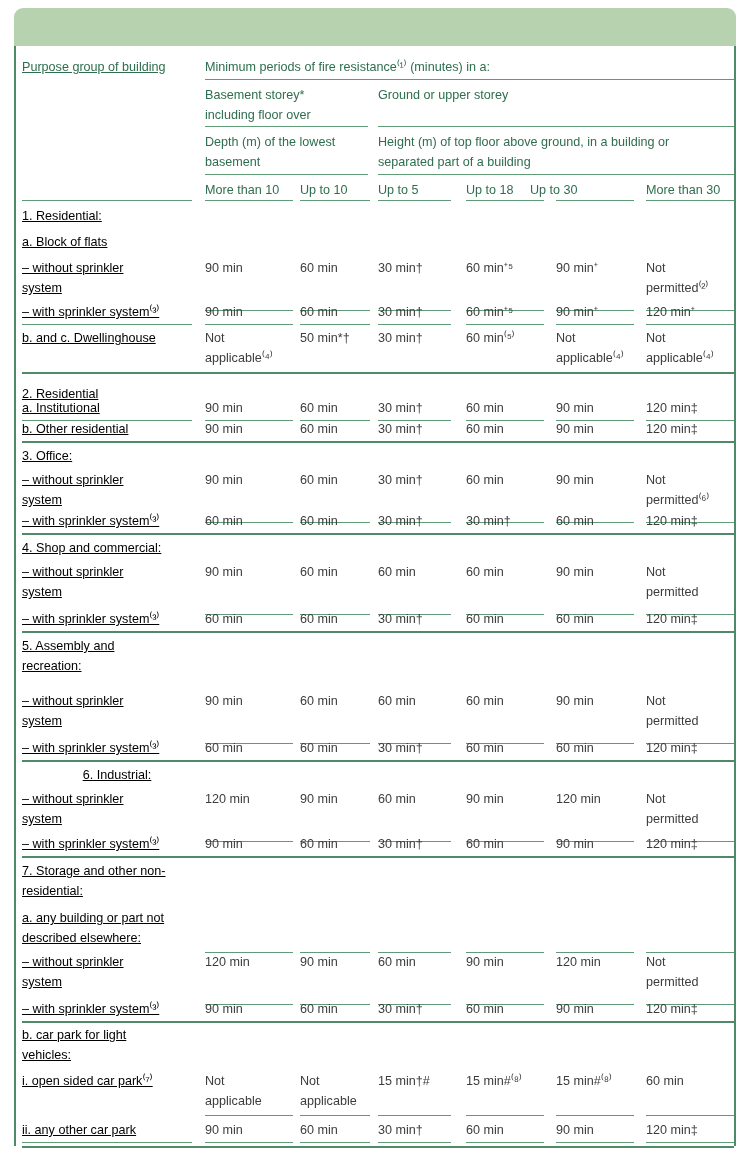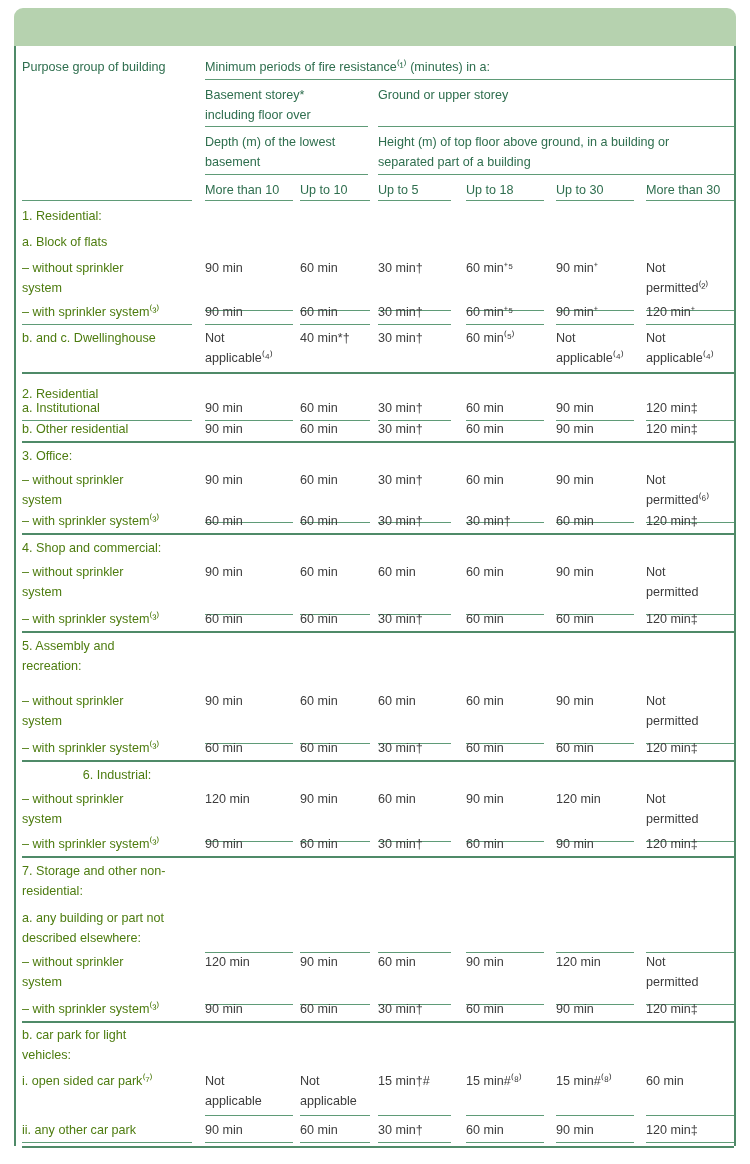--- a/index.html
+++ b/index.html
@@ -75,21 +75,22 @@
     position: absolute;
     box-sizing: border-box;
     font-size: 12.6px;
     line-height: 20px;
     white-space: pre-line;
   }
   .hd {
     color: #2e6e4e;
   }
   .rowlbl {
-    color: #4d7c0f;
+    color: #000000;
+    text-decoration: underline;
   }
   .val {
     color: #3c3c3c;
   }
   .hline {
     position: absolute;
     height: 1.3px;
     background: #5f9b77;
   }
   .hline.thick { height: 1.6px; background: #4f8a68; }
@@ -98,21 +99,21 @@
 <body>
 
 <div class="table-frame">
 
   <div class="title-band"></div>
 
   <div class="rule-left"></div>
   <div class="rule-right"></div>
 
   <div class="grid" id="grid">
-      <div class="cell hd" style="left: 22px; top: 57px; width: 185px;">Purpose group of building</div>
+      <div class="cell hd" style="left: 22px; top: 57px; width: 185px; text-decoration: underline;">Purpose group of building</div>
       <div class="cell hd" style="left: 205px; top: 57px; width: 525px;">Minimum periods of fire resistance⁽¹⁾ (minutes) in a:</div>
       <div class="hline" style="left: 205px; top: 79px; width: 529px;"></div>
       <div class="cell hd" style="left: 205px; top: 85px; width: 170px;">Basement storey*
 including floor over</div>
       <div class="cell hd" style="left: 378px; top: 85px; width: 350px;">Ground or upper storey</div>
       <div class="hline" style="left: 205px; top: 126px; width: 163px;"></div>
       <div class="hline" style="left: 378px; top: 126px; width: 356px;"></div>
       <div class="cell hd" style="left: 378px; top: 132px; width: 355px;">Height (m) of top floor above ground, in a building or
 separated part of a building</div>
       <div class="cell hd" style="left: 205px; top: 132px; width: 175px;">Depth (m) of the lowest
@@ -120,21 +121,21 @@
       <div class="hline" style="left: 205px; top: 174px; width: 163px;"></div>
       <div class="hline" style="left: 378px; top: 174px; width: 356px;"></div>
       <div class="cell hd" style="left: 205px; top: 180px; width: 100px;">More than 10</div>
       <div class="hline" style="left: 205px; top: 200px; width: 88px;"></div>
       <div class="cell hd" style="left: 300px; top: 180px; width: 83px;">Up to 10</div>
       <div class="hline" style="left: 300px; top: 200px; width: 70px;"></div>
       <div class="cell hd" style="left: 378px; top: 180px; width: 93px;">Up to 5</div>
       <div class="hline" style="left: 378px; top: 200px; width: 73px;"></div>
       <div class="cell hd" style="left: 466px; top: 180px; width: 95px;">Up to 18</div>
       <div class="hline" style="left: 466px; top: 200px; width: 78px;"></div>
-      <div class="cell hd" style="left: 556px; top: 180px; width: 95px;">Up to 30</div>
+      <div class="cell hd" style="left: 530px; top: 180px; width: 95px;">Up to 30</div>
       <div class="hline" style="left: 556px; top: 200px; width: 78px;"></div>
       <div class="cell hd" style="left: 646px; top: 180px; width: 98px;">More than 30</div>
       <div class="hline" style="left: 646px; top: 200px; width: 88px;"></div>
       <div class="hline" style="left: 22px; top: 200px; width: 170px;"></div>
       <div class="cell rowlbl" style="left: 22px; top: 206px; width: 190px;">1.  Residential:</div>
       <div class="cell rowlbl" style="left: 22px; top: 232px; width: 190px;">a.  Block of flats</div>
       <div class="cell rowlbl" style="left: 22px; top: 258px; width: 190px;">– without sprinkler
     system</div>
       <div class="cell val" style="left: 205px; top: 258px; width: 104px;">90 min</div>
       <div class="cell val" style="left: 300px; top: 258px; width: 87px;">60 min</div>
@@ -159,21 +160,21 @@
       <div class="hline" style="left: 205px; top: 324px; width: 88px;"></div>
       <div class="hline" style="left: 300px; top: 324px; width: 70px;"></div>
       <div class="hline" style="left: 378px; top: 324px; width: 73px;"></div>
       <div class="hline" style="left: 466px; top: 324px; width: 78px;"></div>
       <div class="hline" style="left: 556px; top: 324px; width: 78px;"></div>
       <div class="hline" style="left: 646px; top: 324px; width: 88px;"></div>
       <div class="hline" style="left: 22px; top: 324px; width: 170px;"></div>
       <div class="cell rowlbl" style="left: 22px; top: 328px; width: 190px;">b. and c. Dwellinghouse</div>
       <div class="cell val" style="left: 205px; top: 328px; width: 104px;">Not
 applicable⁽⁴⁾</div>
-      <div class="cell val" style="left: 300px; top: 328px; width: 87px;">40 min*†</div>
+      <div class="cell val" style="left: 300px; top: 328px; width: 87px;">50 min*†</div>
       <div class="cell val" style="left: 378px; top: 328px; width: 97px;">30 min†</div>
       <div class="cell val" style="left: 466px; top: 328px; width: 99px;">60 min⁽⁵⁾</div>
       <div class="cell val" style="left: 556px; top: 328px; width: 99px;">Not
 applicable⁽⁴⁾</div>
       <div class="cell val" style="left: 646px; top: 328px; width: 102px;">Not
 applicable⁽⁴⁾</div>
       <div class="hline" style="left: 205px; top: 372px; width: 88px;"></div>
       <div class="hline" style="left: 300px; top: 372px; width: 70px;"></div>
       <div class="hline" style="left: 378px; top: 372px; width: 73px;"></div>
       <div class="hline" style="left: 466px; top: 372px; width: 78px;"></div>

